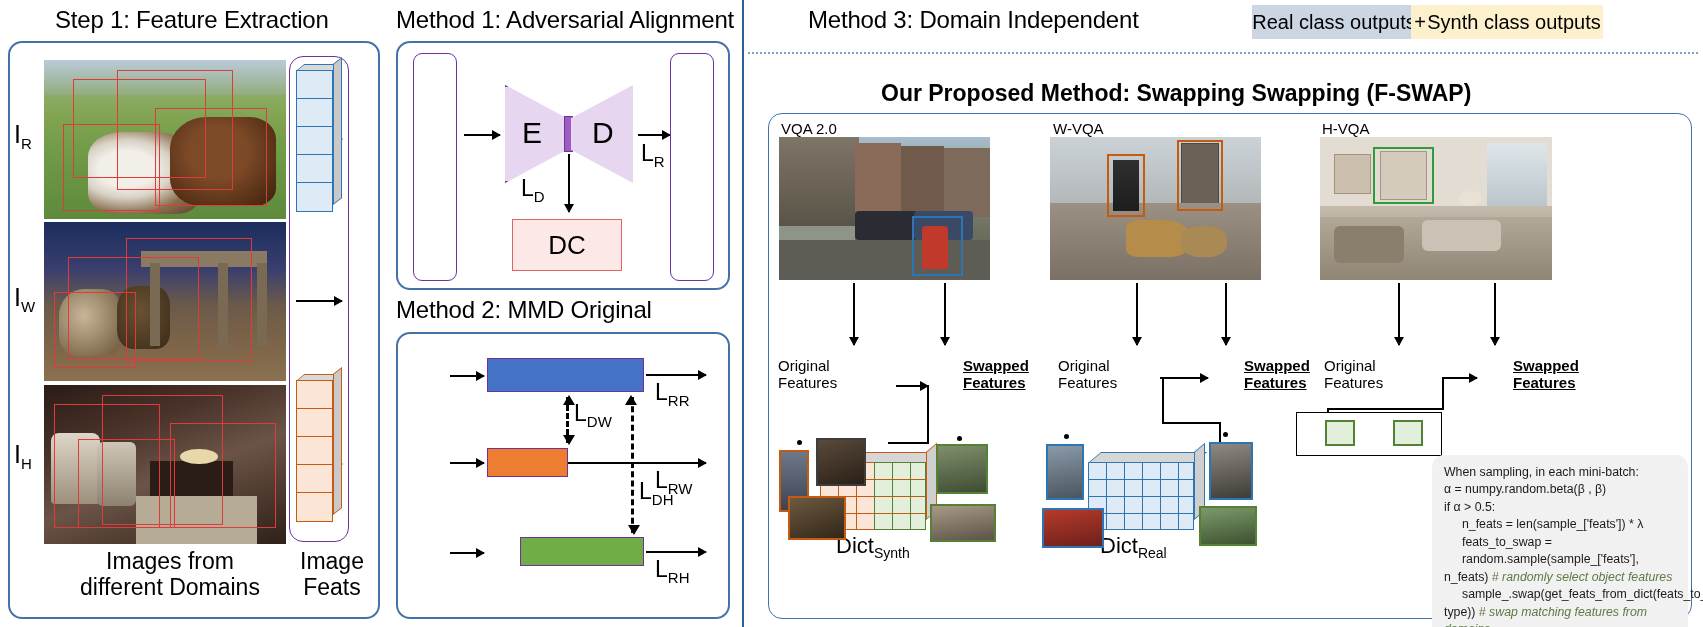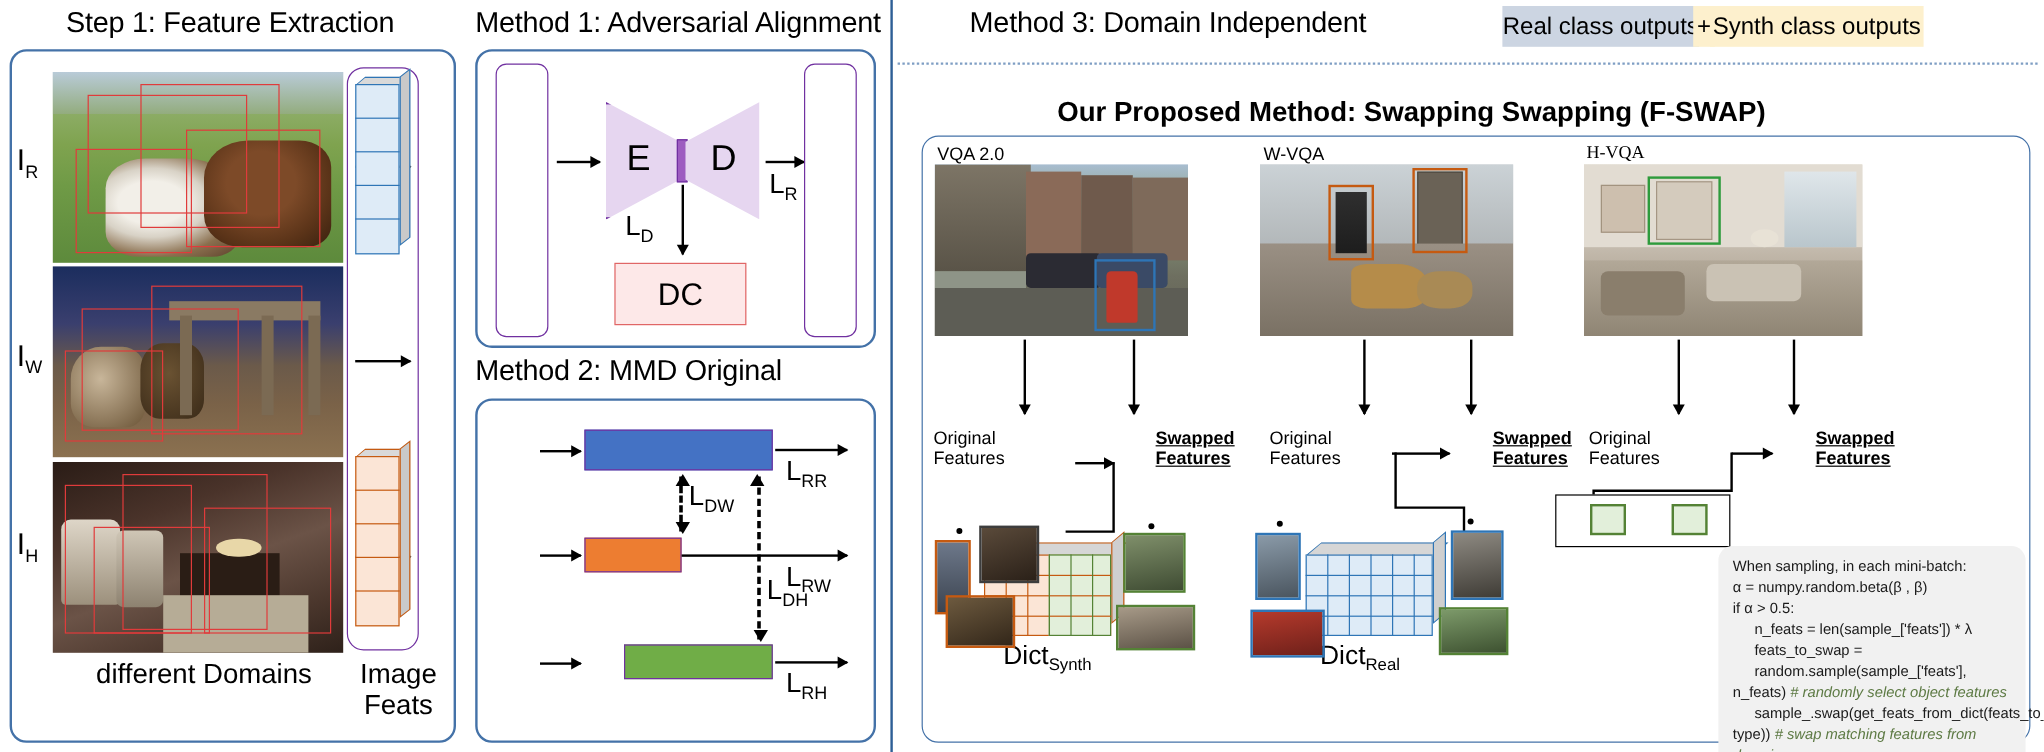--- a/index.html
+++ b/index.html
@@ -188,20 +188,21 @@
   <div class="top"></div>
     <div class="side"></div>
   <div class="front fill-orange"></div>
   <div class="seg" style="top:34px;"></div>
     <div class="seg" style="top:62px;"></div>
   <div class="seg" style="top:90px;"></div>
     <div class="seg" style="top:118px;"></div>
 </div>
 
 <div class="abs" style="left:60px; top:549px; width:220px; text-align:center; font-size:23px; line-height:1.12;">
+  <div>Images from</div>
   <div>different Domains</div>
 </div>
 <div class="abs" style="left:286px; top:549px; width:92px; text-align:center; font-size:23px; line-height:1.12;">
   <div>Image</div>
   <div>Feats</div>
 </div>
 
 <div class="abs panel-title" style="left:396px; top:6px;">Method 1: Adversarial Alignment</div>
 <div class="abs rounded-box" style="left:396px; top:41px; width:334px; height:249px;"></div>
 
@@ -288,21 +289,21 @@
 <div class="legend-chip" style="left:1425px; top:5px; width:178px; height:34px; background:#fdf0cd;">Synth class outputs</div>
 
 <div class="divider-dot" style="left:748px; top:52px; width:950px;"></div>
 
 <div class="fswap-title" style="left:881px; top:80px;">Our Proposed Method: Swapping Swapping (F-SWAP)</div>
 
 <div class="abs rounded-box rounded-box-thin" style="left:768px; top:113px; width:924px; height:506px;"></div>
 
 <div class="ds-label" style="left:781px; top:120px;">VQA 2.0</div>
 <div class="ds-label" style="left:1053px; top:120px;">W-VQA</div>
-<div class="ds-label" style="left:1322px; top:120px;font-family:Liberation Serif, serif;">H-VQA</div>
+<div class="ds-label" style="left:1322px; top:120px;">H-VQA</div>
 
 <div class="photo" style="left:779px; top:137px; width:211px; height:143px; background:linear-gradient(180deg,#a8bdd0 0%,#8fa58c 22%,#7e8c73 40%,#6e6f60 65%,#5f5f53 100%);">
   <div class="abs" style="left:0;top:0;width:38%;height:62%;background:linear-gradient(180deg,#7d7566,#5a5448);"></div>
   <div class="abs" style="left:36%;top:4%;width:22%;height:52%;background:#8a6a58;"></div>
   <div class="abs" style="left:58%;top:6%;width:20%;height:50%;background:#6f5a4c;"></div>
   <div class="abs" style="left:78%;top:8%;width:22%;height:48%;background:#7e6a5a;"></div>
   <div class="abs" style="left:0;top:62%;width:36%;height:38%;background:#8e9487;"></div>
   <div class="abs" style="left:36%;top:52%;width:30%;height:20%;background:#2b2b33;border-radius:4px;"></div>
   <div class="abs" style="left:64%;top:52%;width:28%;height:20%;background:#3a4a66;border-radius:4px;"></div>
   <div class="abs" style="left:0;top:72%;width:100%;height:28%;background:#5d5d55;"></div>

